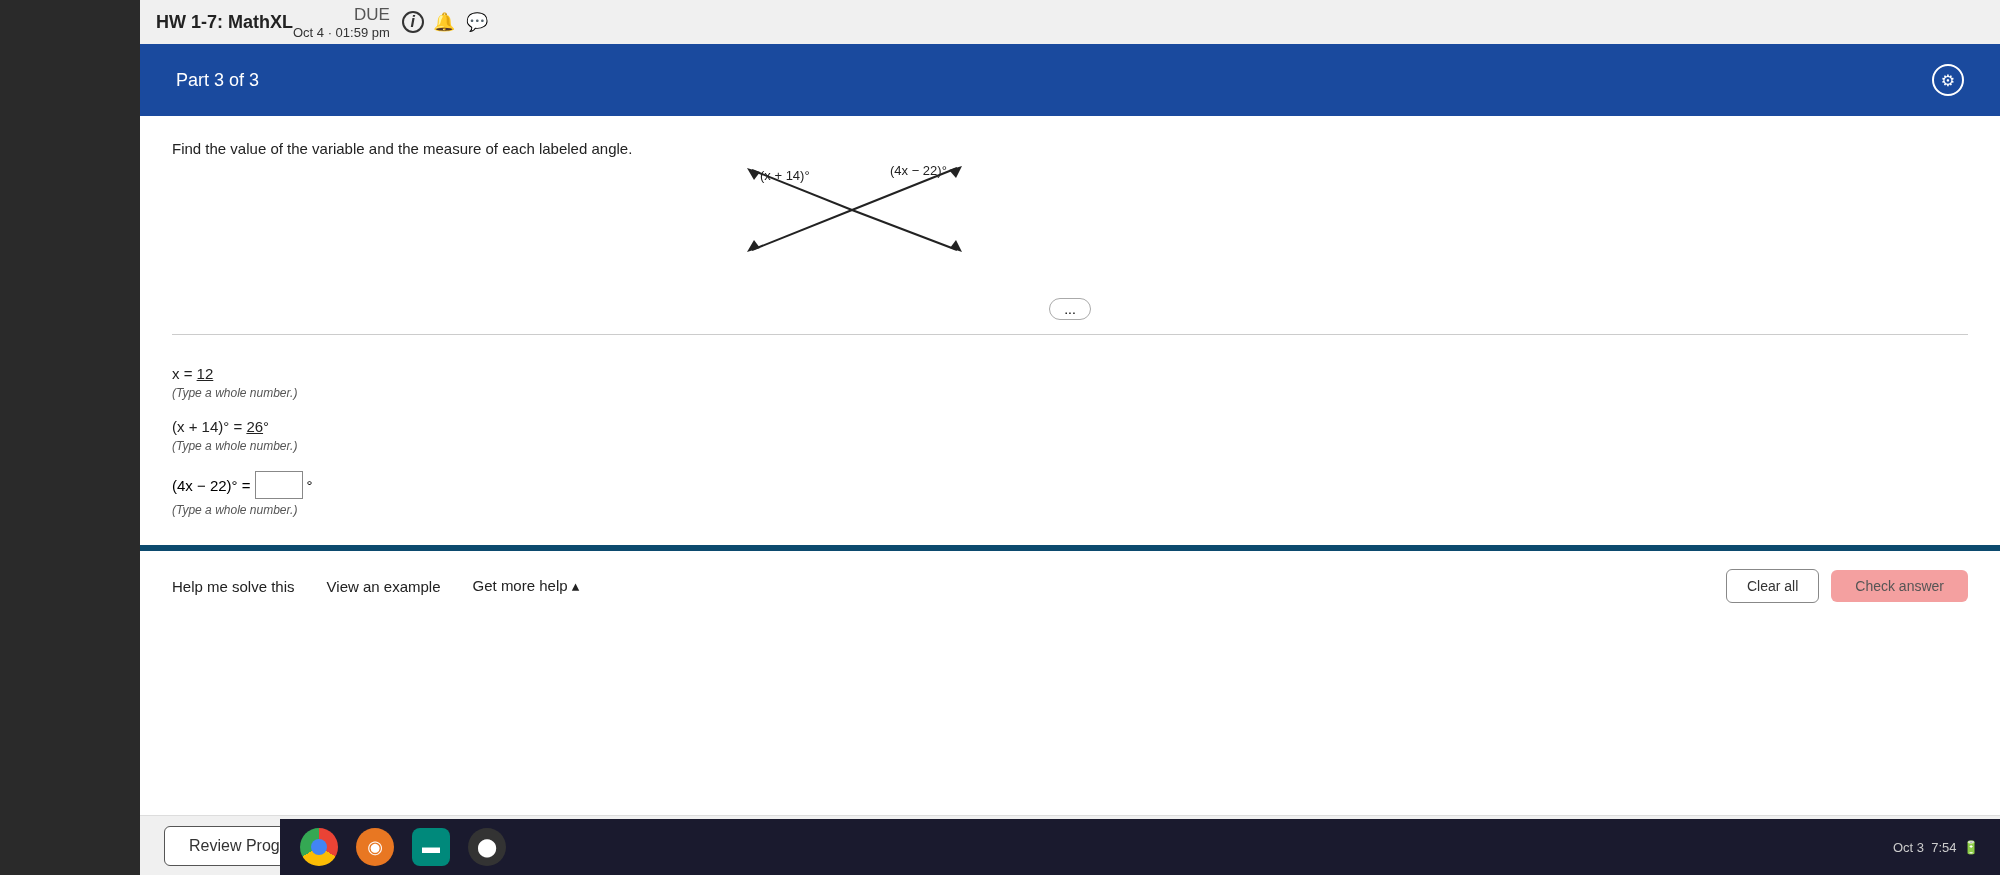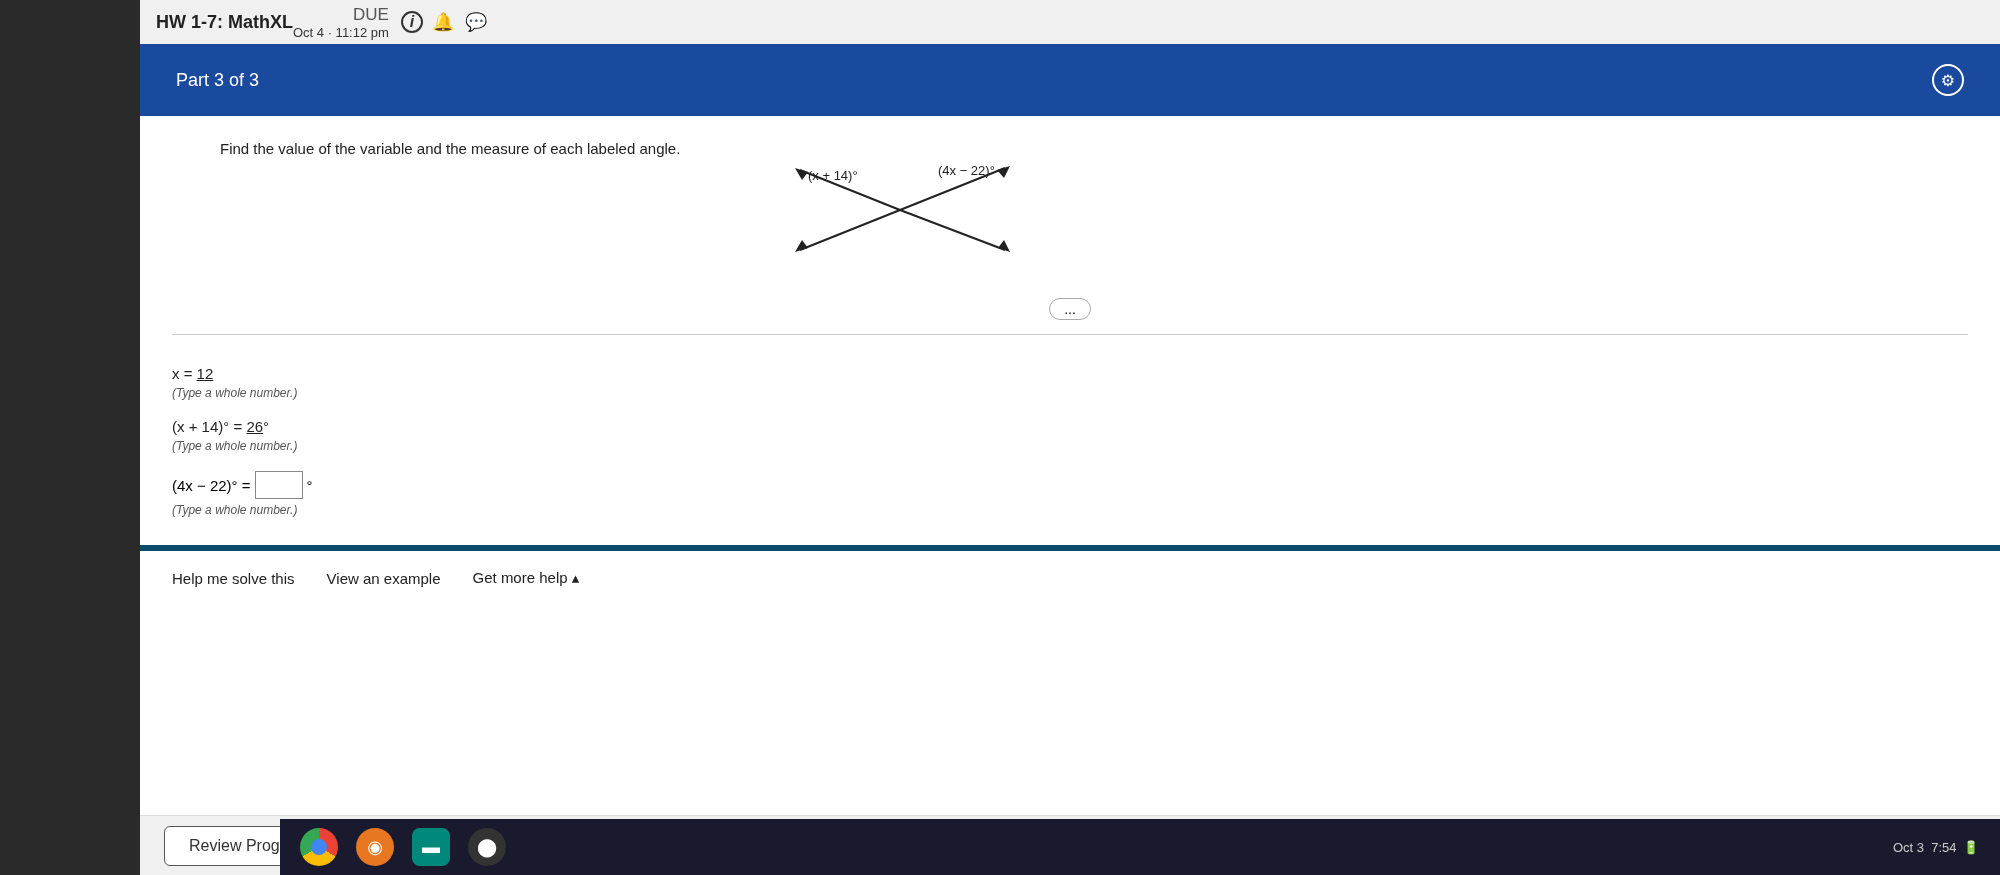--- a/index.html
+++ b/index.html
@@ -70,21 +70,20 @@
       align-items: center;
       justify-content: center;
       color: white;
       font-size: 16px;
     }
 
     .question-text {
       font-size: 15px;
       color: #222;
       margin-bottom: 20px;
-      margin-left: 48px;
     }
 
     
     .diagram-area {
       display: flex;
       justify-content: center;
       margin: 10px 0 20px 0;
     }
 
     
@@ -312,21 +311,21 @@
 
 <div class="left-sidebar"></div>
 
 <div style="position: absolute; left: 140px; top: 0; right: 0; bottom: 0; display: flex; flex-direction: column;">
 
   <div class="top-bar">
     <span class="hw-title">HW 1-7: MathXL</span>
     <div class="due-info">
       <div>
         <div class="due-label">DUE</div>
-        <div style="font-size:13px;">Oct 4 · 11:12 pm</div>
+        <div style="font-size:13px;">Oct 4 · 01:59 pm</div>
       </div>
       <div class="top-icons">
         <span style="font-style:italic; font-weight:bold; font-size:16px; border:2px solid #333; border-radius:50%; width:22px; height:22px; display:inline-flex; align-items:center; justify-content:center; cursor:pointer;">i</span>
         <span style="font-size:18px; cursor:pointer;">🔔</span>
         <span style="font-size:18px; cursor:pointer;">💬</span>
       </div>
     </div>
   </div>
 
   <div class="part-header">
@@ -394,20 +393,24 @@
           <div class="answer-hint">(Type a whole number.)</div>
         </div>
 
       </div>
     </div>
 
     <div class="help-bar">
       <a class="help-link">Help me solve this</a>
       <a class="help-link">View an example</a>
       <a class="help-link">Get more help ▴</a>
+      <div class="right-buttons">
+        <button class="btn-clear">Clear all</button>
+        <button class="btn-check">Check answer</button>
+      </div>
     </div>
 
   </div>
 
   <div class="bottom-nav">
     <button class="review-btn">Review Progress</button>
     <div class="question-nav">
       <span>Question</span>
       <input type="text" class="question-num-input" value="7" style="">
       <span>of 17</span>

